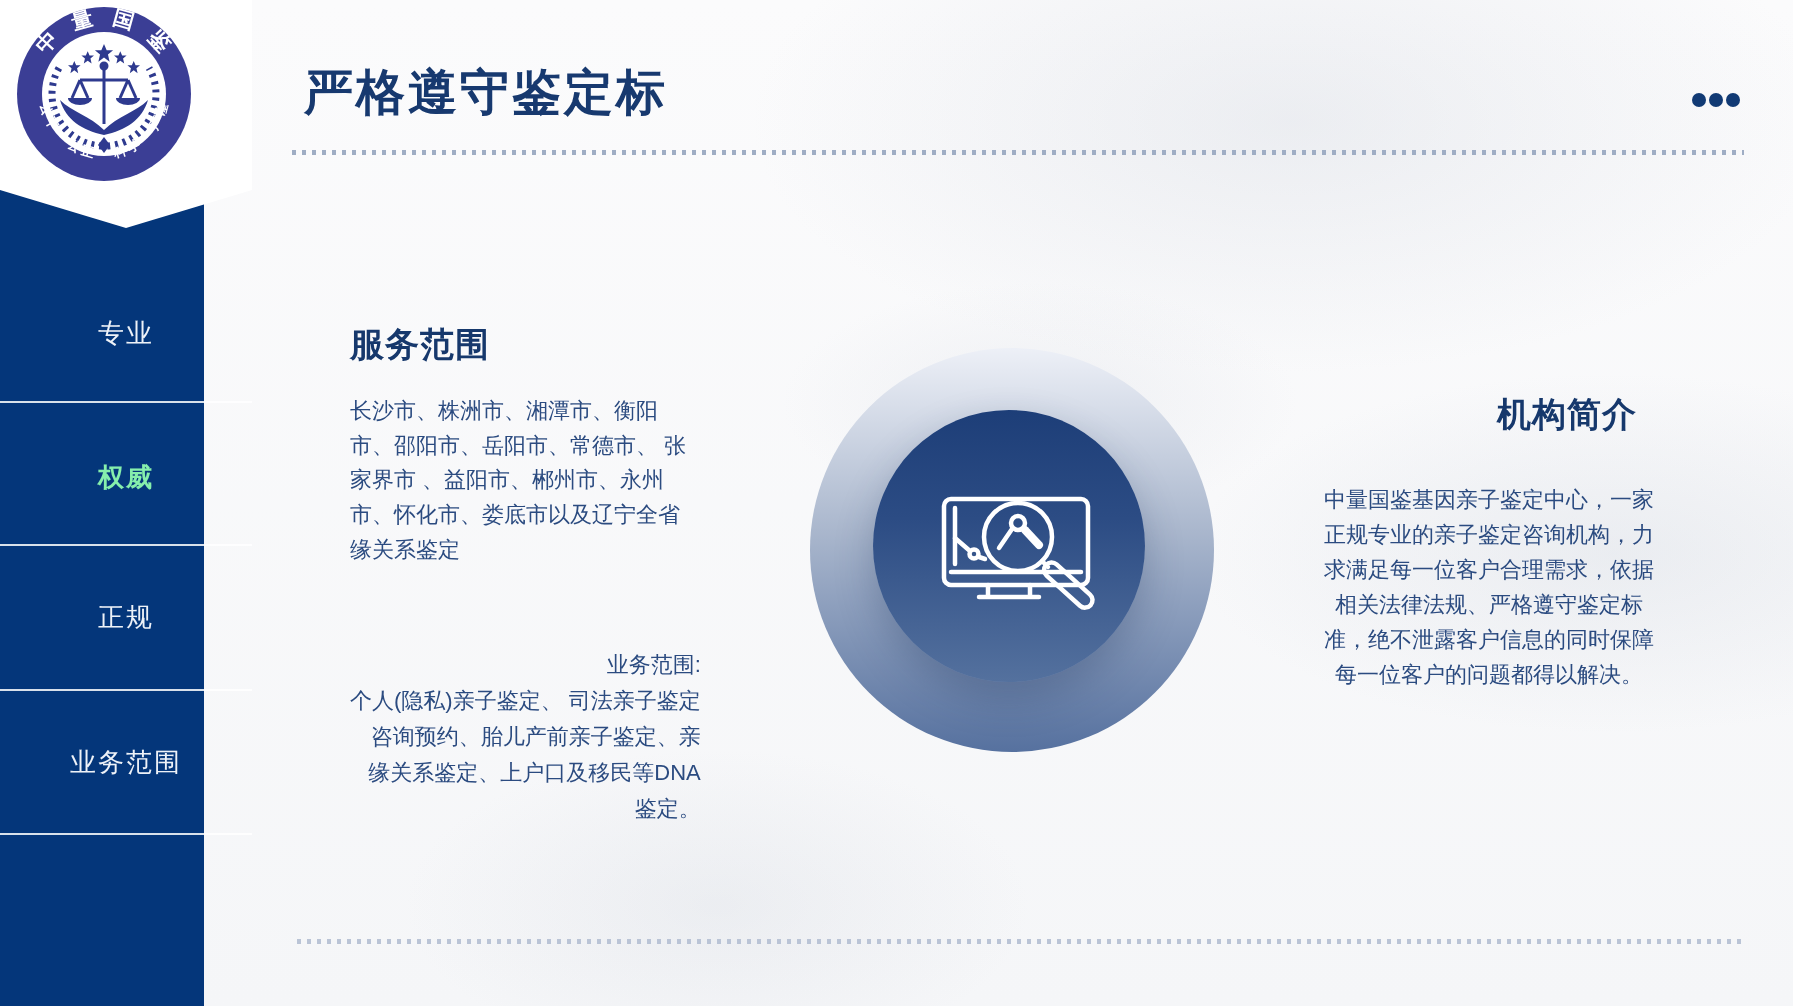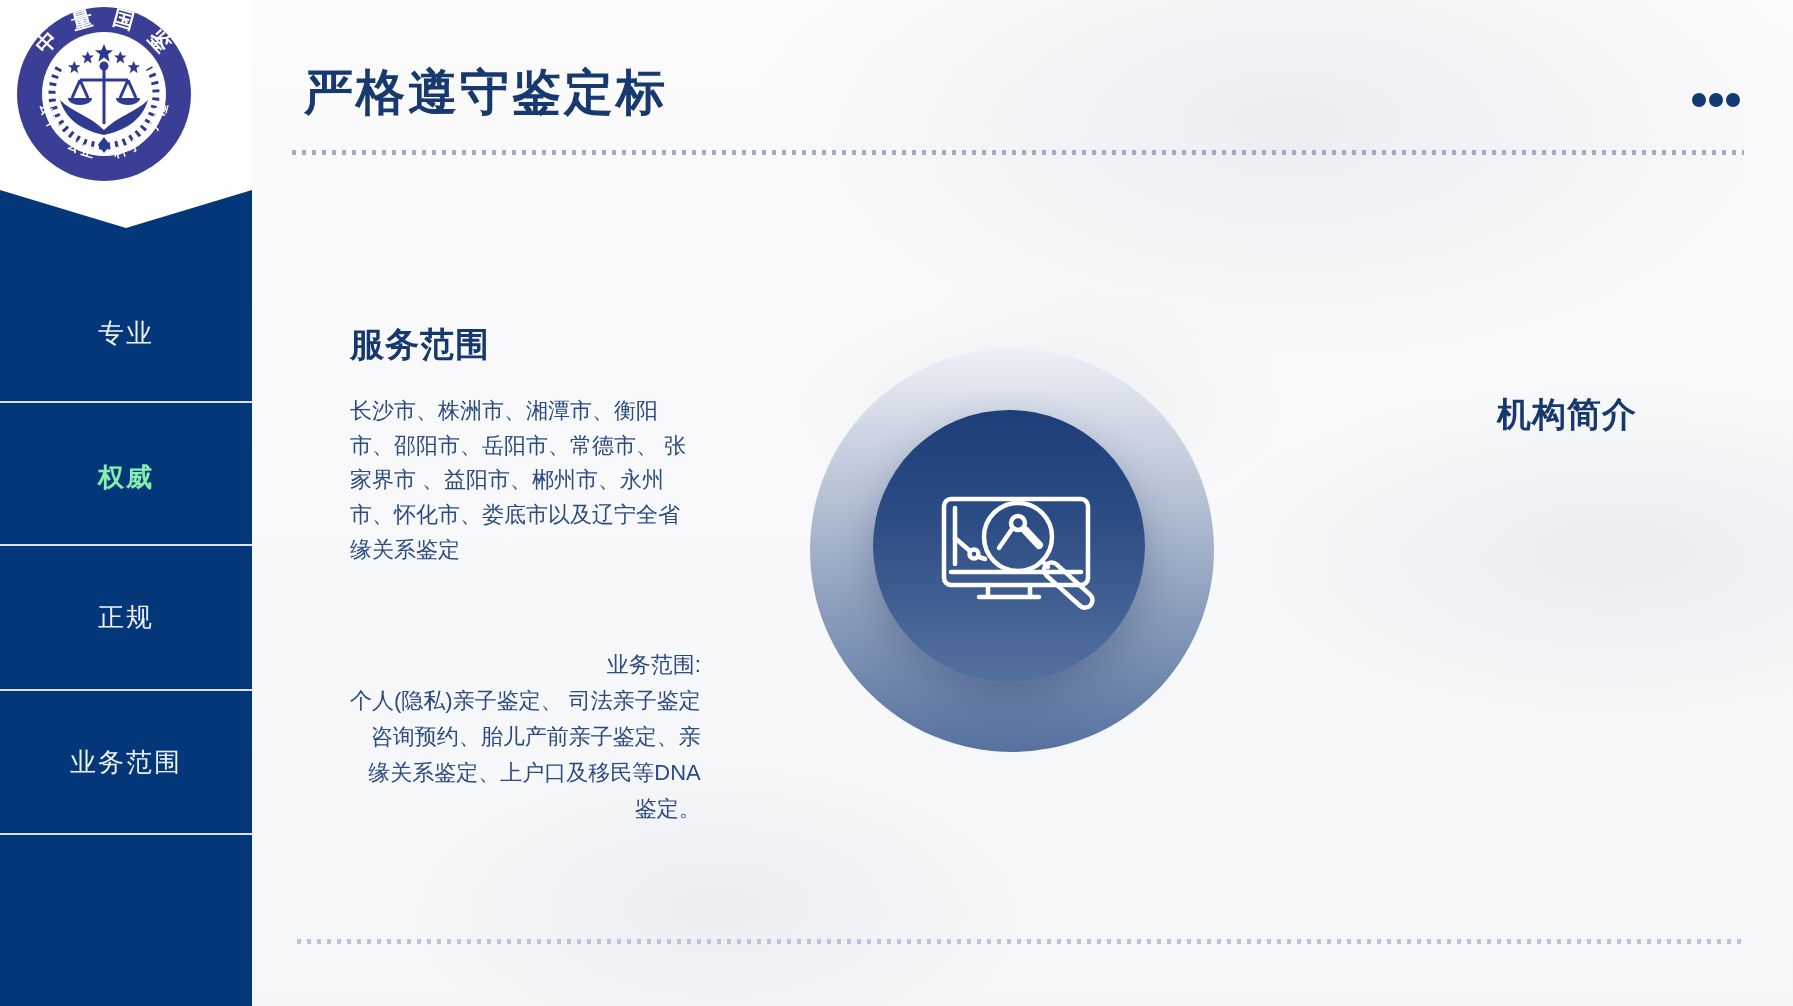--- a/index.html
+++ b/index.html
@@ -6,21 +6,21 @@
   body{font-family:"Liberation Sans","DejaVu Sans",sans-serif;}
   .page{position:relative;width:1793px;height:1006px;overflow:hidden;
     background:
       radial-gradient(900px 420px at 72% 12%, rgba(208,213,222,.35), rgba(208,213,222,0) 60%),
       radial-gradient(700px 300px at 90% 55%, rgba(199,206,217,.28), rgba(199,206,217,0) 60%),
       radial-gradient(520px 260px at 40% 90%, rgba(205,210,219,.25), rgba(205,210,219,0) 60%),
       radial-gradient(430px 200px at 58% 40%, rgba(214,218,226,.30), rgba(214,218,226,0) 60%),
       linear-gradient(180deg,#fbfbfc,#f5f6f8);
   }
   
-  .sidebar{position:absolute;left:0;top:0;width:252px;height:1006px;background:#04367A;}
+  .sidebar{position:absolute;left:0;top:0;width:204px;height:1006px;background:#04367A;}
   .logo-block{position:absolute;left:0;top:0;width:252px;height:230px;background:#ffffff;
     clip-path:polygon(0 0,252px 0,252px 190px,126px 228px,0 190px);}
   .logo-svg{position:absolute;left:16px;top:6px;}
   .side-divider{position:absolute;left:0;width:252px;height:2px;background:rgba(255,255,255,.85);}
   .menu-item{position:absolute;left:0;width:252px;height:40px;line-height:40px;text-align:center;
     color:#eef2f8;font-size:26px;letter-spacing:2px;cursor:pointer;}
   .menu-item.em{font-weight:700;font-size:26px;color:#86efac;}
   
   .page-title{position:absolute;left:304px;top:60px;font-size:49px;line-height:64px;font-weight:700;
     color:#17396F;letter-spacing:3px;}
@@ -155,14 +155,22 @@
       <circle cx="77" cy="27" r="7"></circle>
       <line x1="71" y1="33" x2="58" y2="52"></line>
       <line x1="84" y1="34" x2="98" y2="49" stroke-width="8"></line>
 
       <line x1="101" y1="65" x2="107" y2="71"></line>
       <rect x="0" y="-7.5" width="60" height="15" rx="7.5" transform="translate(105,69) rotate(42)"></rect>
     </g>
   </svg>
 
   <div class="h2 intro">机构简介</div>
+  <div class="para intro">
+    <div>中量国鉴基因亲子鉴定中心，一家</div>
+    <div>正规专业的亲子鉴定咨询机构，力</div>
+    <div>求满足每一位客户合理需求，依据</div>
+    <div>相关法律法规、严格遵守鉴定标</div>
+    <div>准，绝不泄露客户信息的同时保障</div>
+    <div>每一位客户的问题都得以解决。</div>
+  </div>
 
 </div>
 
 </body></html>

